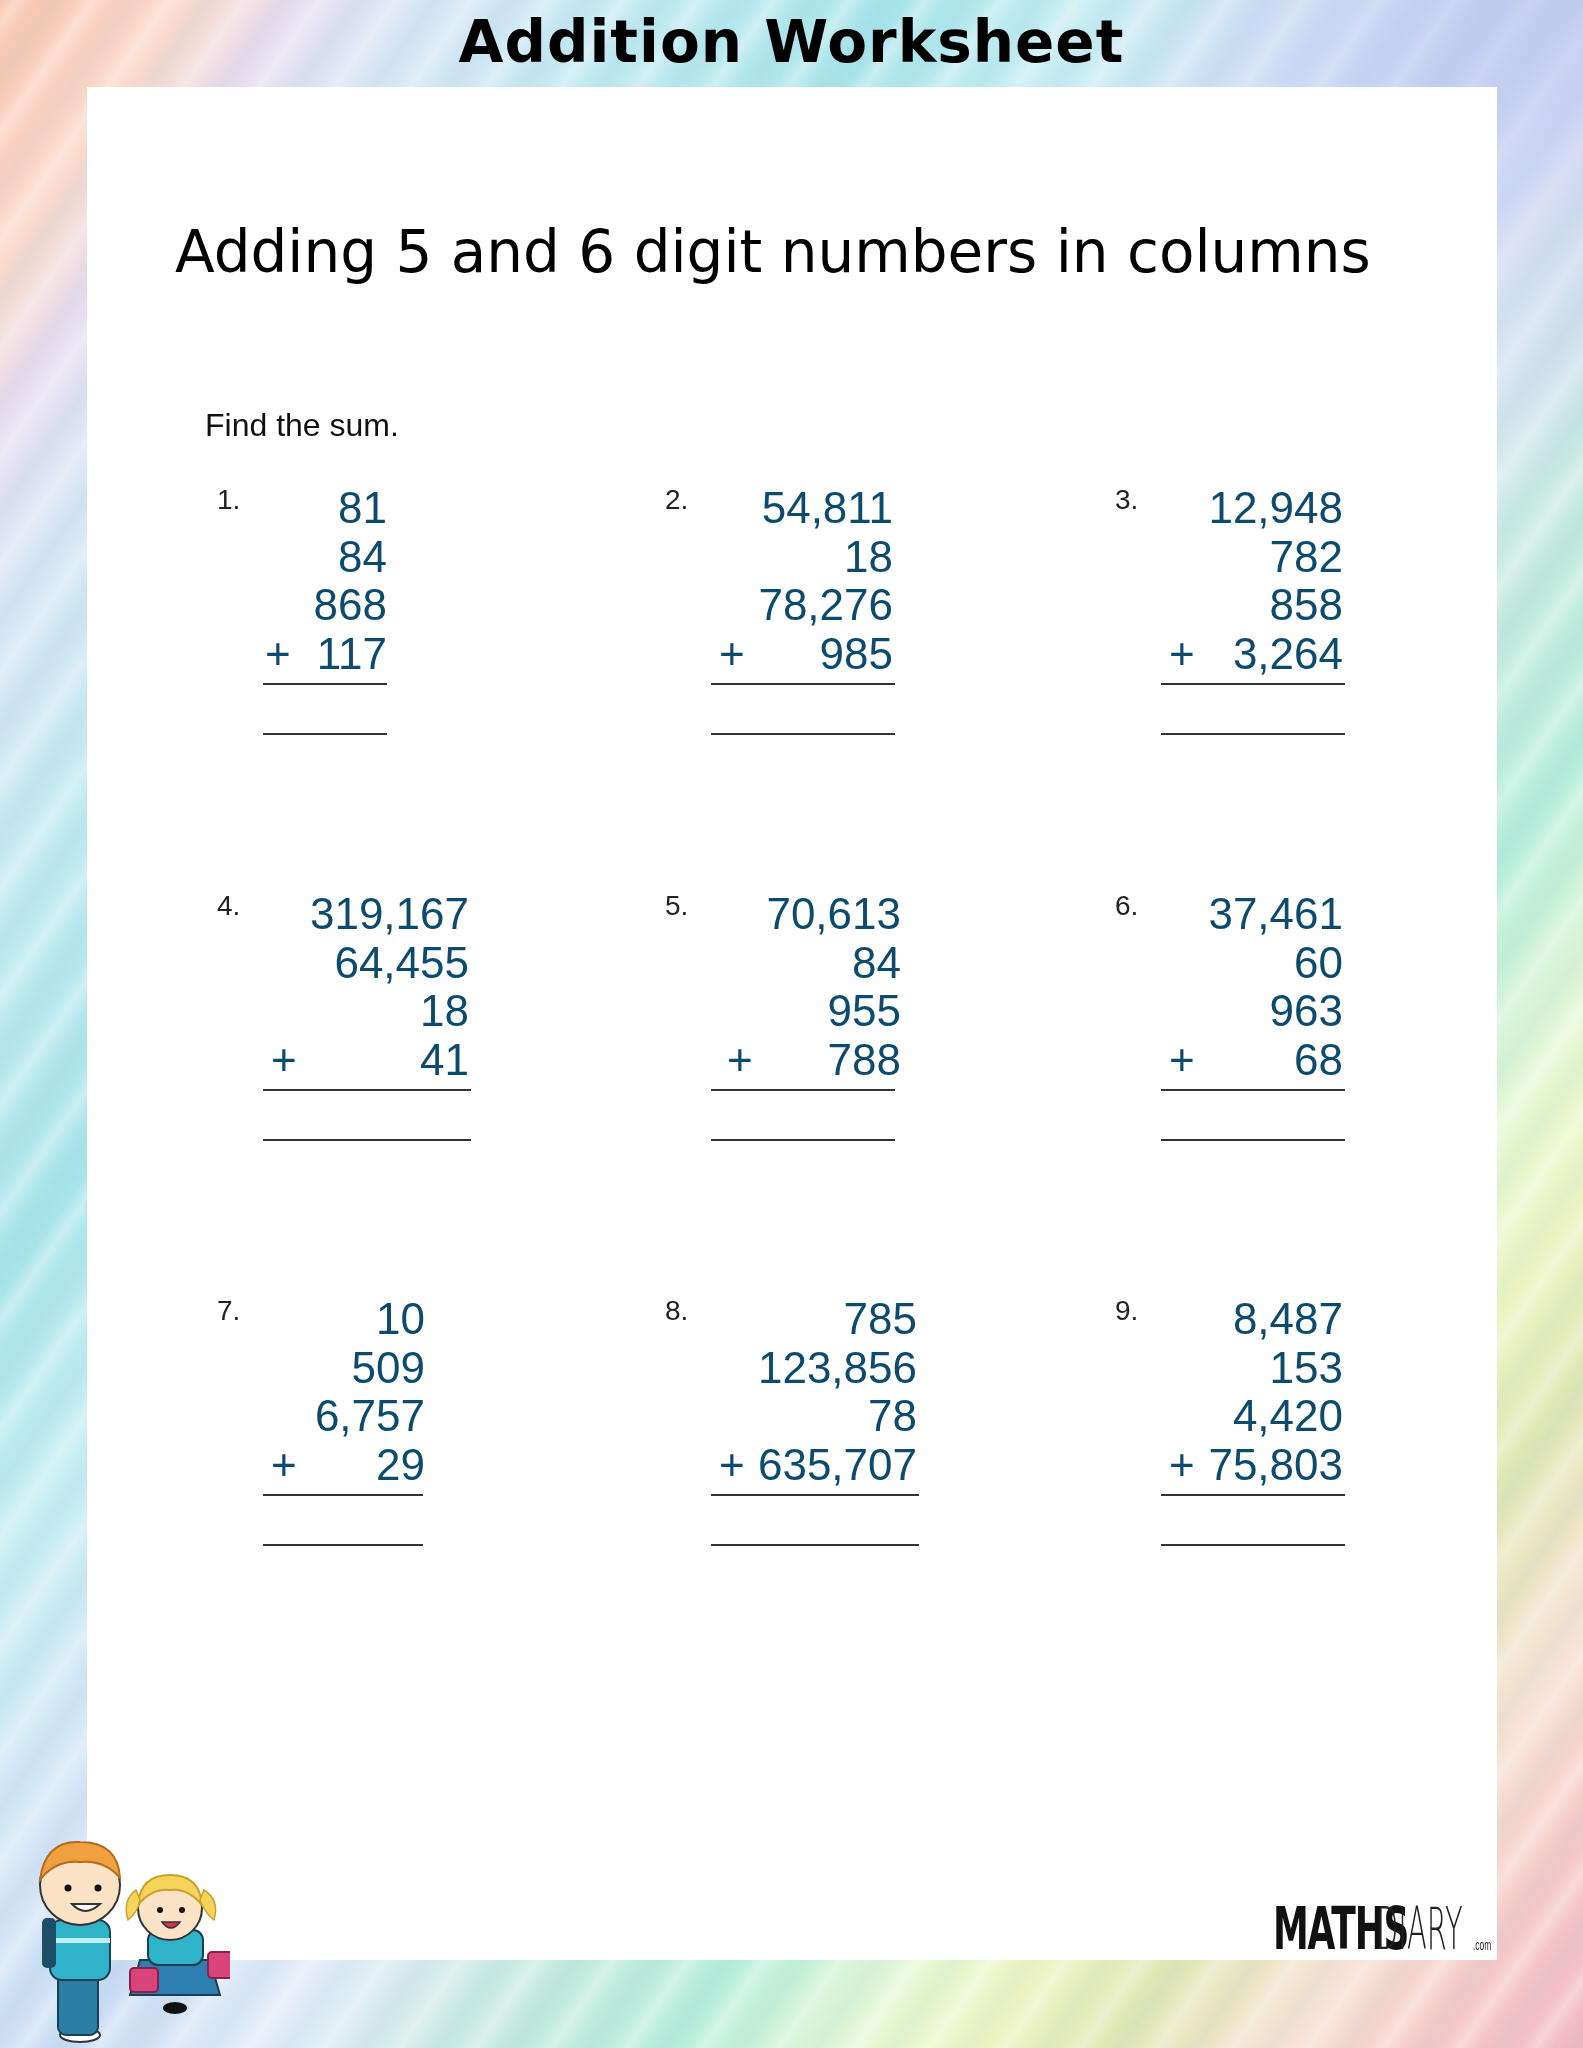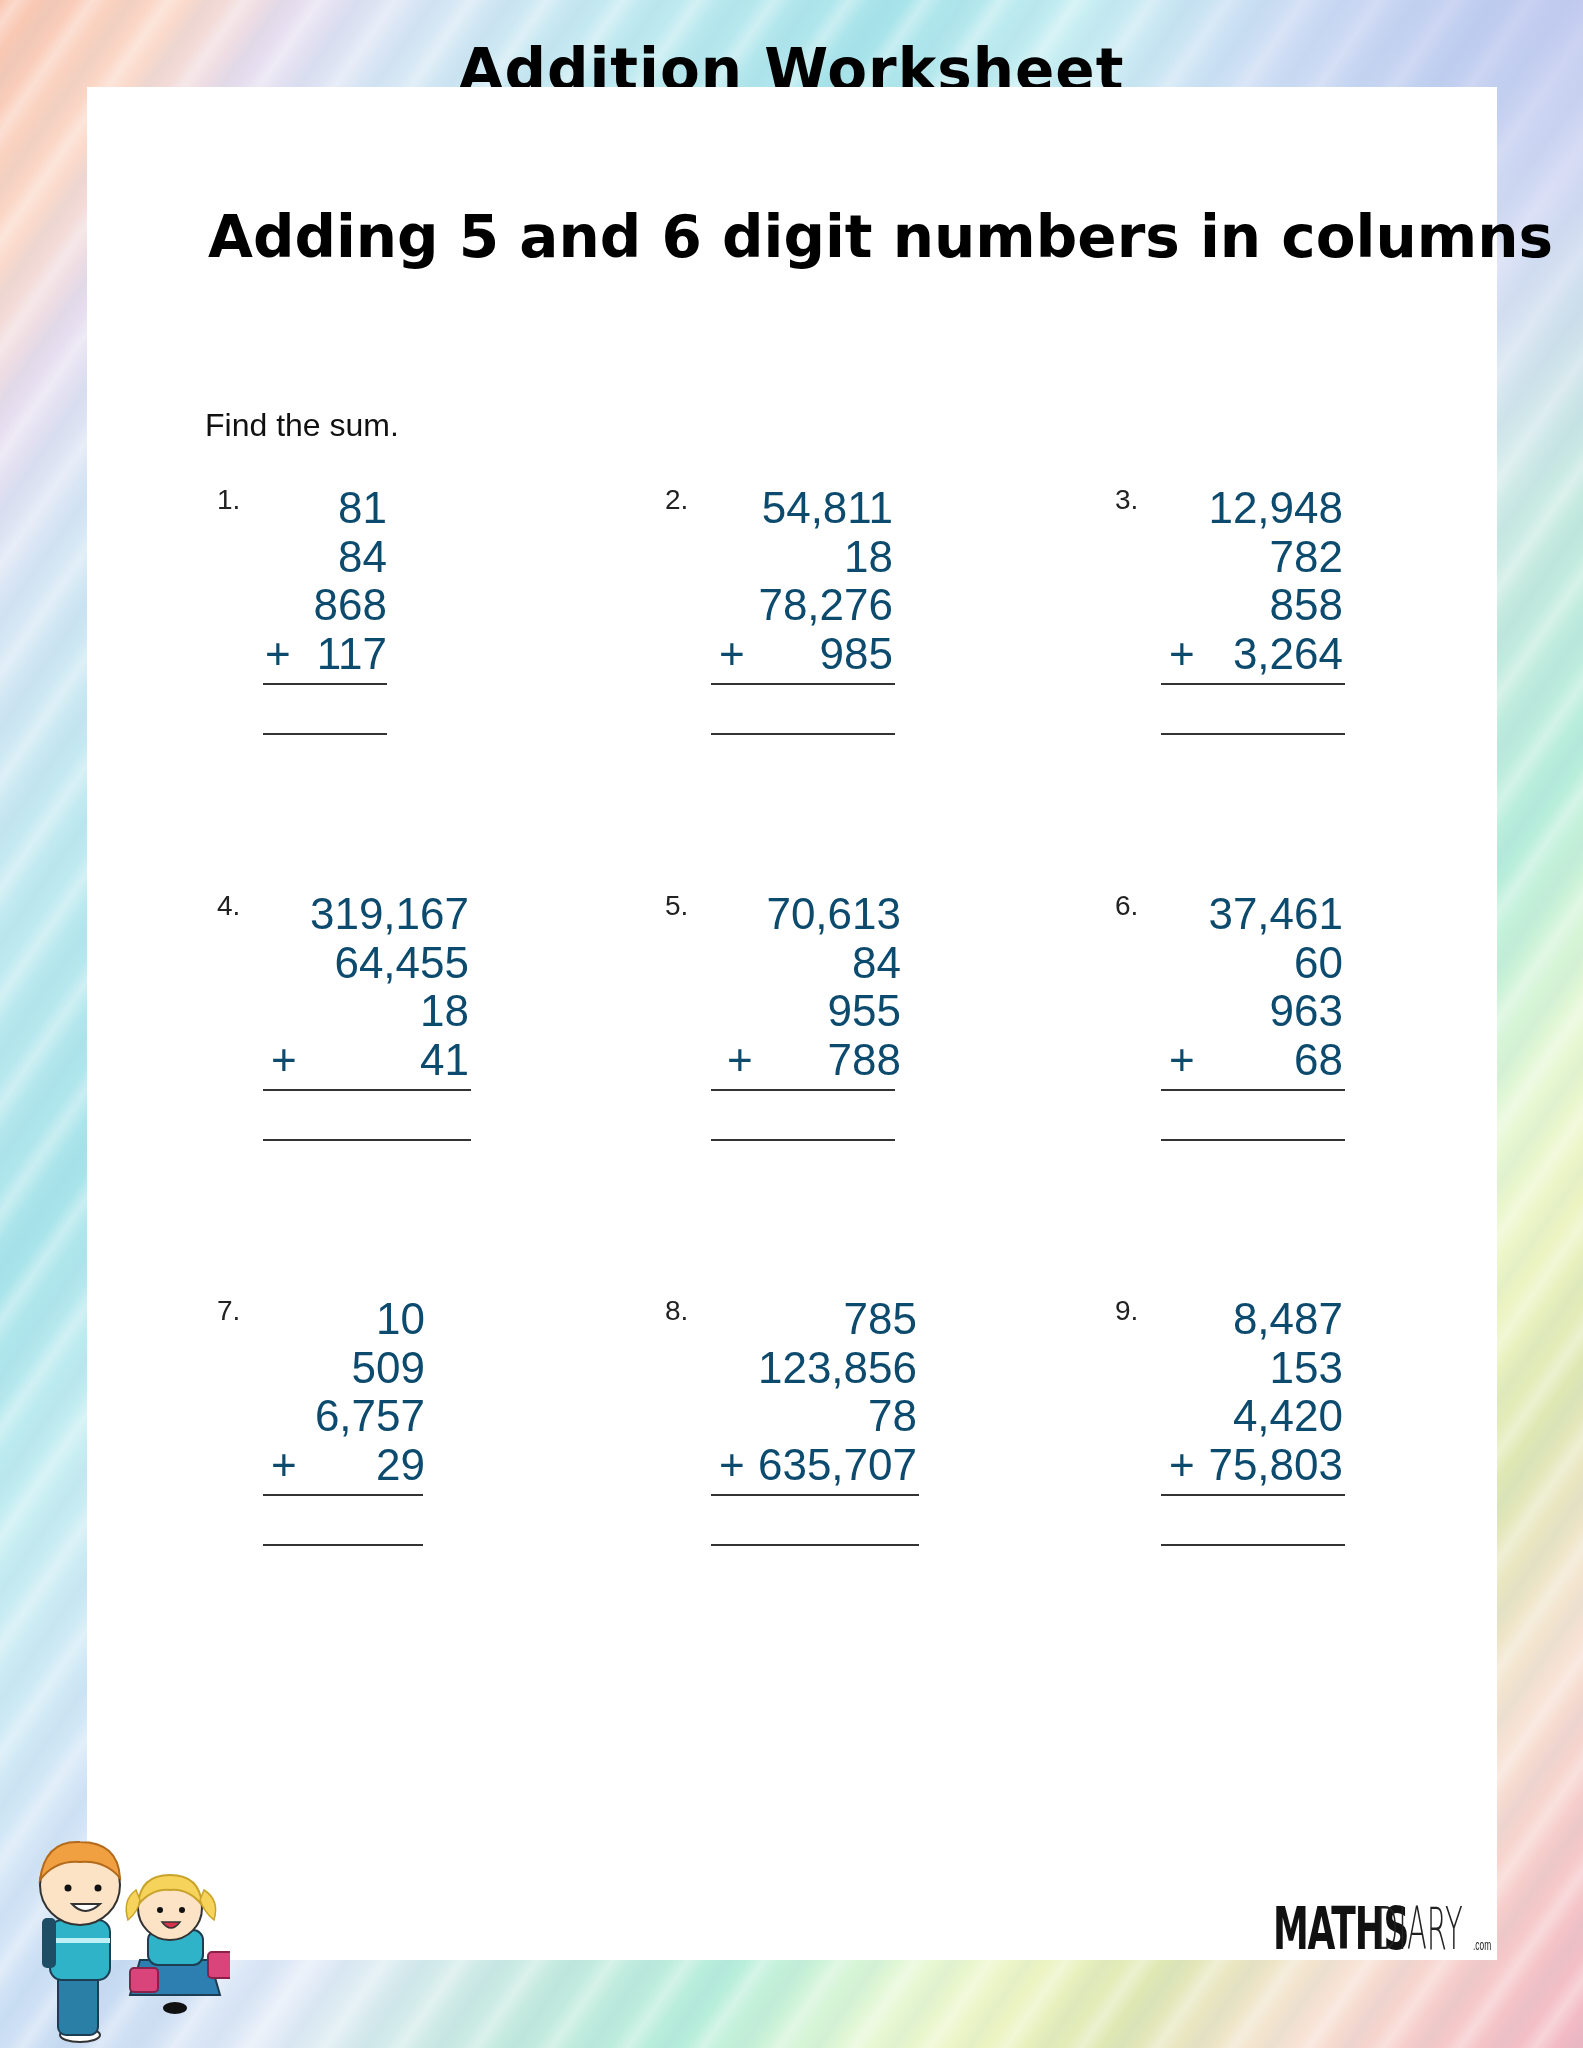--- a/index.html
+++ b/index.html
@@ -23,30 +23,30 @@
         rgba(255,255,255,0.0) 62px);
     pointer-events:none;
   }
   .top-right-tint {
     position:absolute; right:0; top:0; width:500px; height:500px;
     background: radial-gradient(circle at 100% 0%, rgba(180,185,235,0.55), rgba(180,185,235,0) 70%);
   }
   .header-title {
     position:absolute; left:0; right:0; top:8px; text-align:center;
     font-family:"DejaVu Sans", sans-serif; font-weight:bold;
-    font-size:58px; letter-spacing:1px; color:#000;margin-top:28px;
+    font-size:58px; letter-spacing:1px; color:#000;
   }
   .panel {
     position:absolute; left:87px; top:87px; width:1410px; height:1873px;
     background:#fff;
   }
   .subtitle {
-    position:absolute; left:88px; top:116px;
-    font-family:"DejaVu Sans", sans-serif; font-weight:bold;
-    font-size:58px; color:#000; white-space:nowrap;margin-left:33px;
+    position:absolute; left:88px; top:131px;
+    font-family:"DejaVu Sans", sans-serif; font-weight:normal;
+    font-size:58px; color:#000; white-space:nowrap;
   }
   .instruction {
     position:absolute; left:118px; top:320px;
     font-size:32px; color:#111;
   }
   .problem { position:absolute; width:330px; height:300px; }
   .pnum {
     position:absolute; left:0; top:0; font-size:28px; color:#222;
   }
   .stack {

